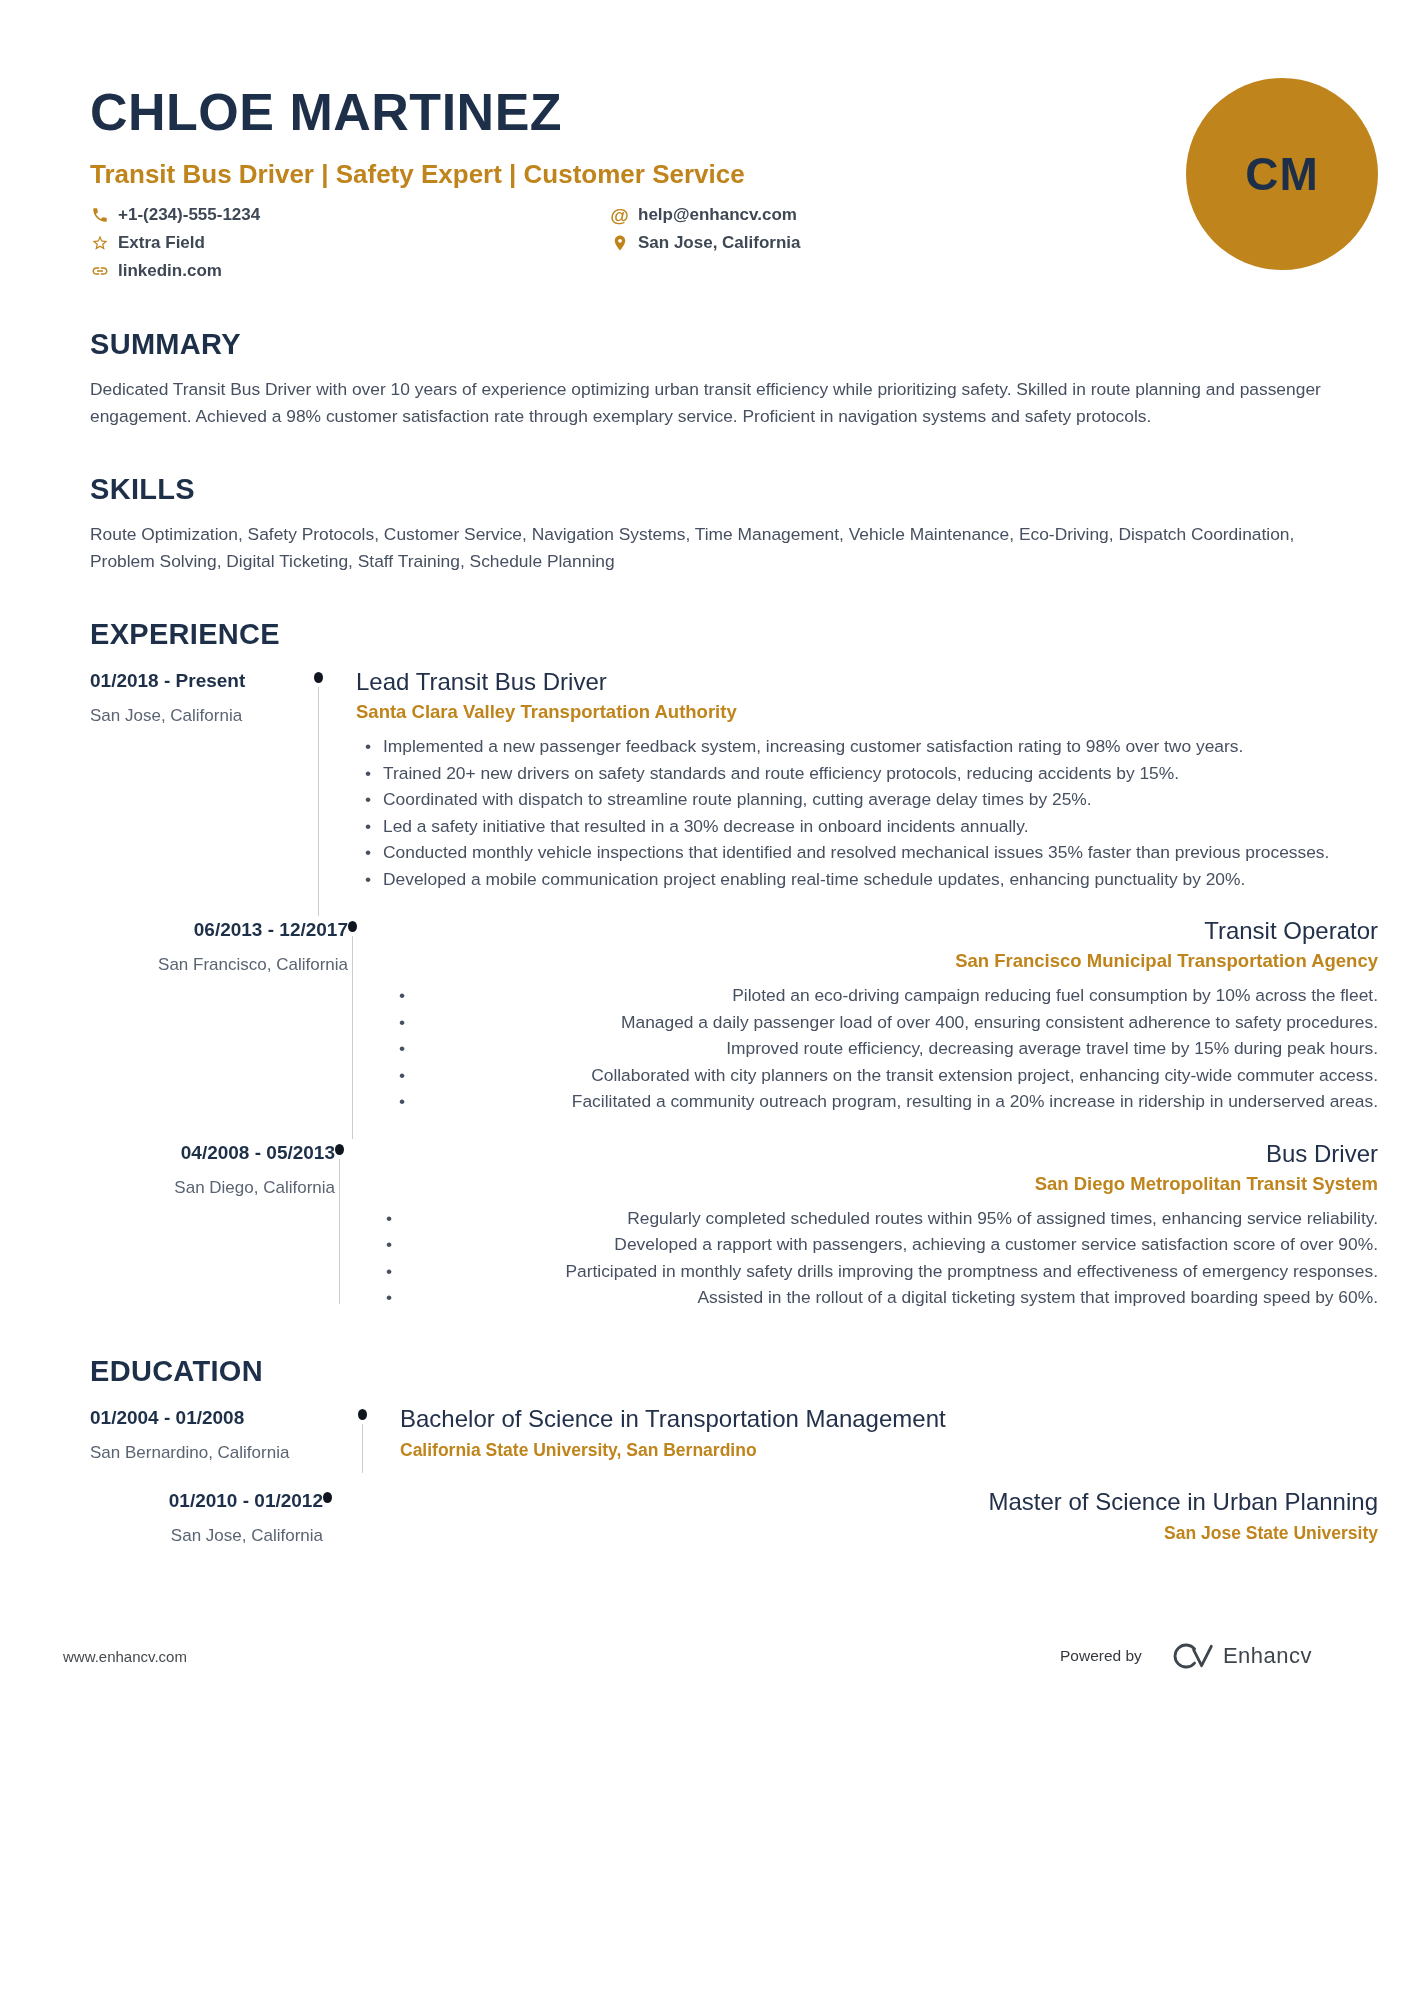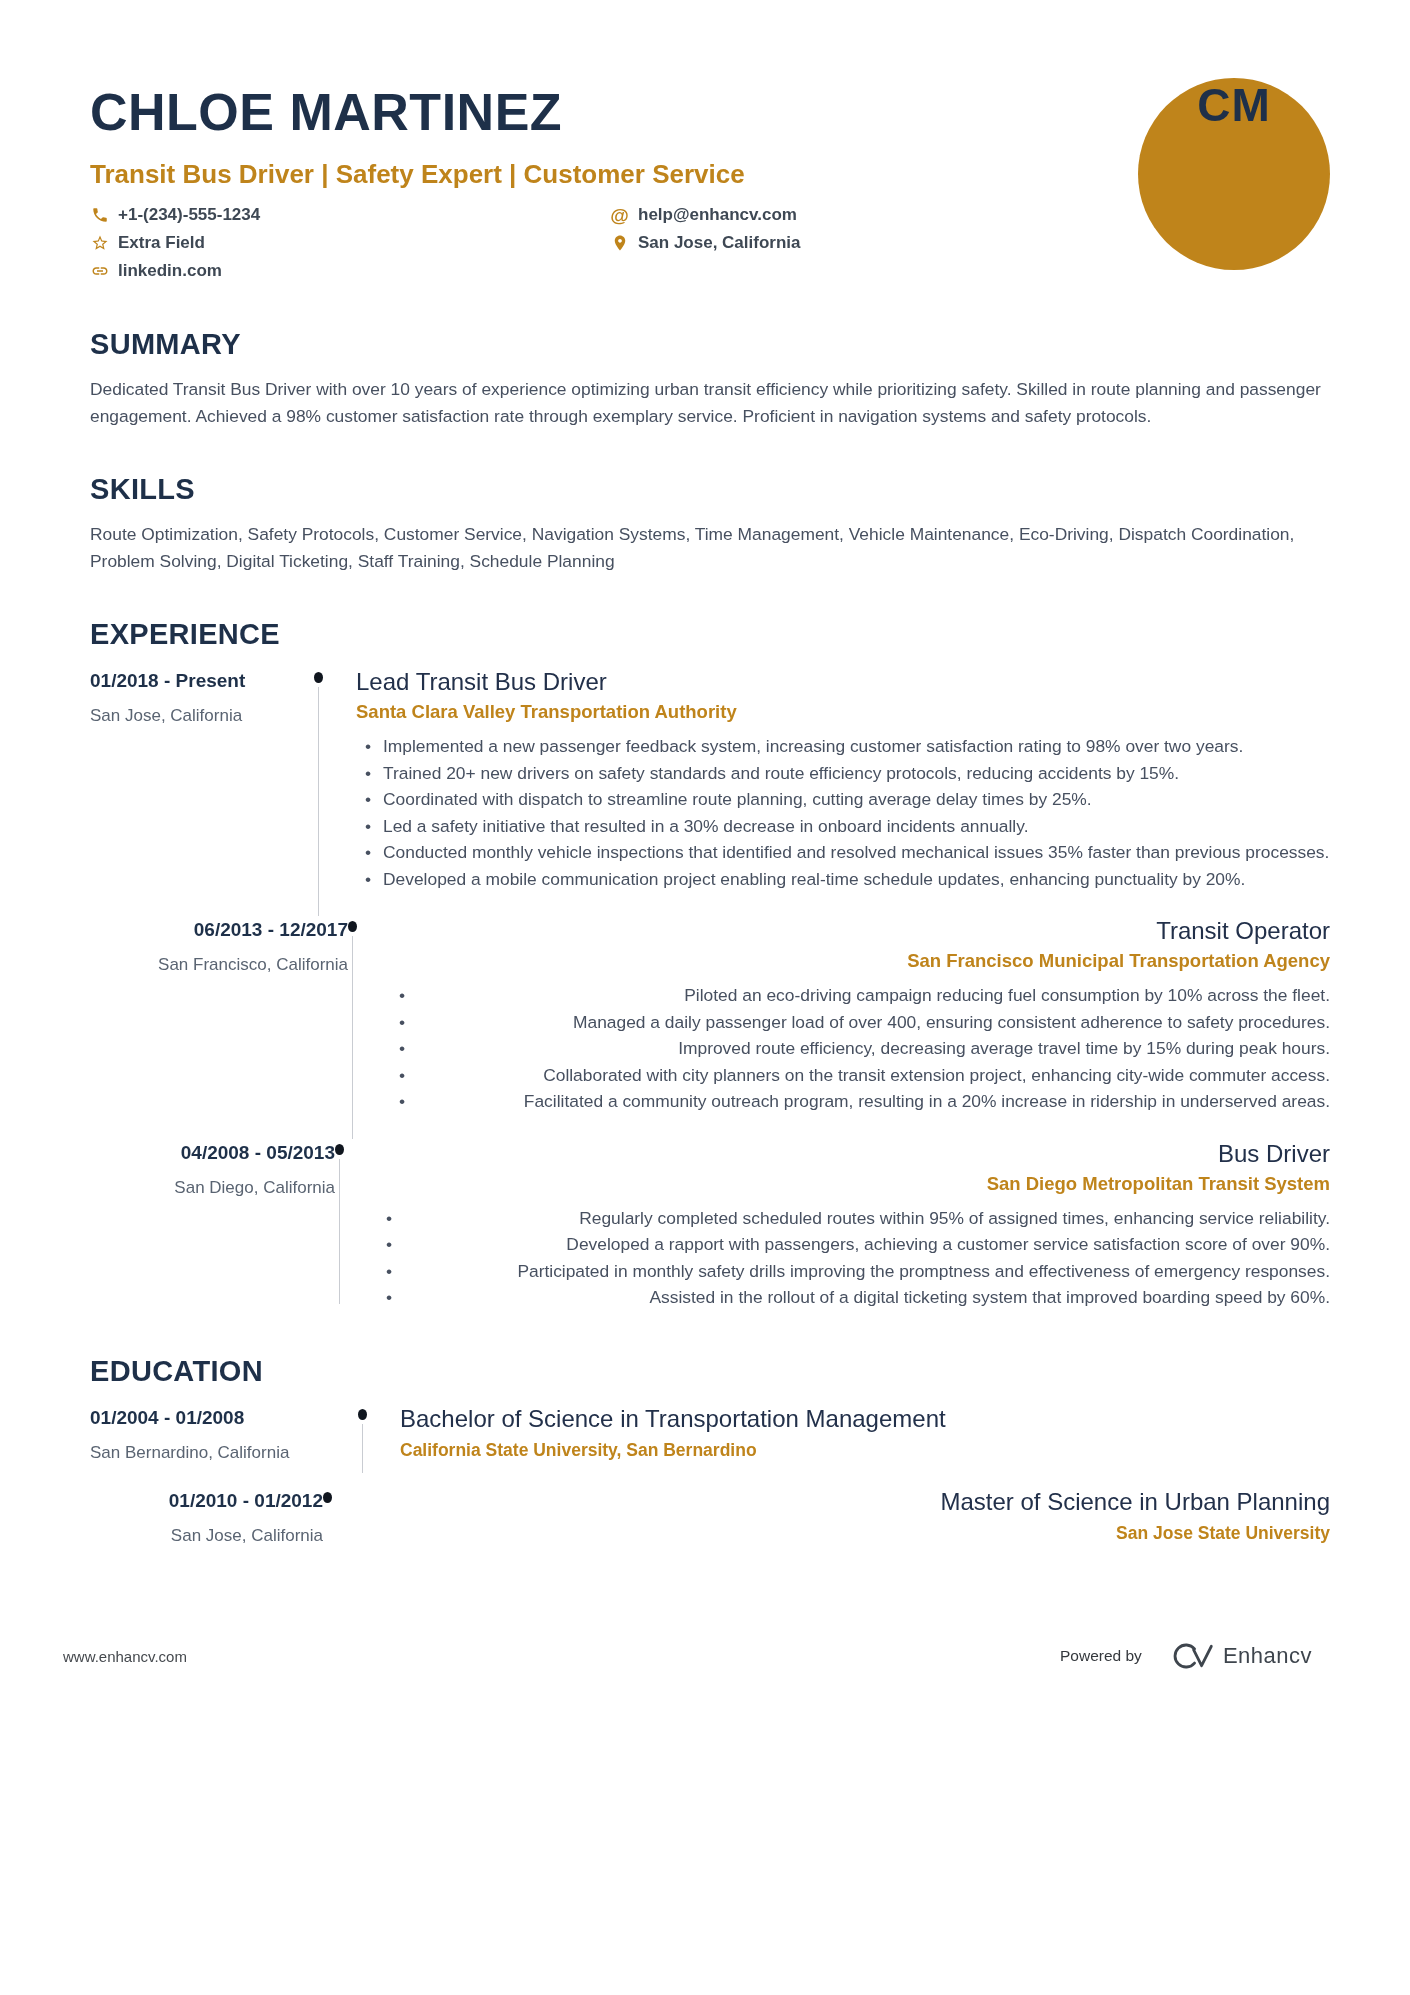--- a/index.html
+++ b/index.html
@@ -13,21 +13,21 @@
     --c-line:#C9CCD2;
     --c-footer:#45494E;
   }
   *{box-sizing:border-box;margin:0;padding:0;}
   html,body{background:#ffffff;}
   body{font-family:"Liberation Sans","DejaVu Sans",sans-serif;}
   .page{
     position:relative;
     width:1410px;height:1733px;
     background:#ffffff;
-    padding:84px 80px 0 90px;
+    padding:84px 32px 0 90px;
     overflow:hidden;
   }
   
   .hdr{position:relative;}
   .name{
     font-size:52px;font-weight:800;letter-spacing:.5px;
     color:var(--c-heading);line-height:1.1;
   }
   .subtitle{
     margin-top:18px;
@@ -46,21 +46,21 @@
     display:flex;align-items:center;gap:9px;
     font-size:17px;font-weight:700;color:var(--c-contact);
   }
   .cicon{width:19px;height:19px;flex:0 0 19px;display:inline-flex;align-items:center;justify-content:center;color:var(--c-accent);}
   .cicon svg{width:18px;height:18px;fill:var(--c-accent);}
   .at-glyph{font-size:19px;font-weight:700;color:var(--c-accent);line-height:1;}
   .avatar{
     position:absolute;top:-6px;right:0;
     width:192px;height:192px;border-radius:50%;
     background:var(--c-accent);
-    display:flex;justify-content:center;
+    display:flex;align-items:center;justify-content:center;
   }
   .avatar span{font-size:46px;font-weight:600;letter-spacing:1px;color:var(--c-heading);}
   
   .section{margin-top:44px;}
   .section h2{
     font-size:29px;font-weight:800;letter-spacing:.3px;
     color:var(--c-heading);
   }
   .section .stext{
     margin-top:15px;

